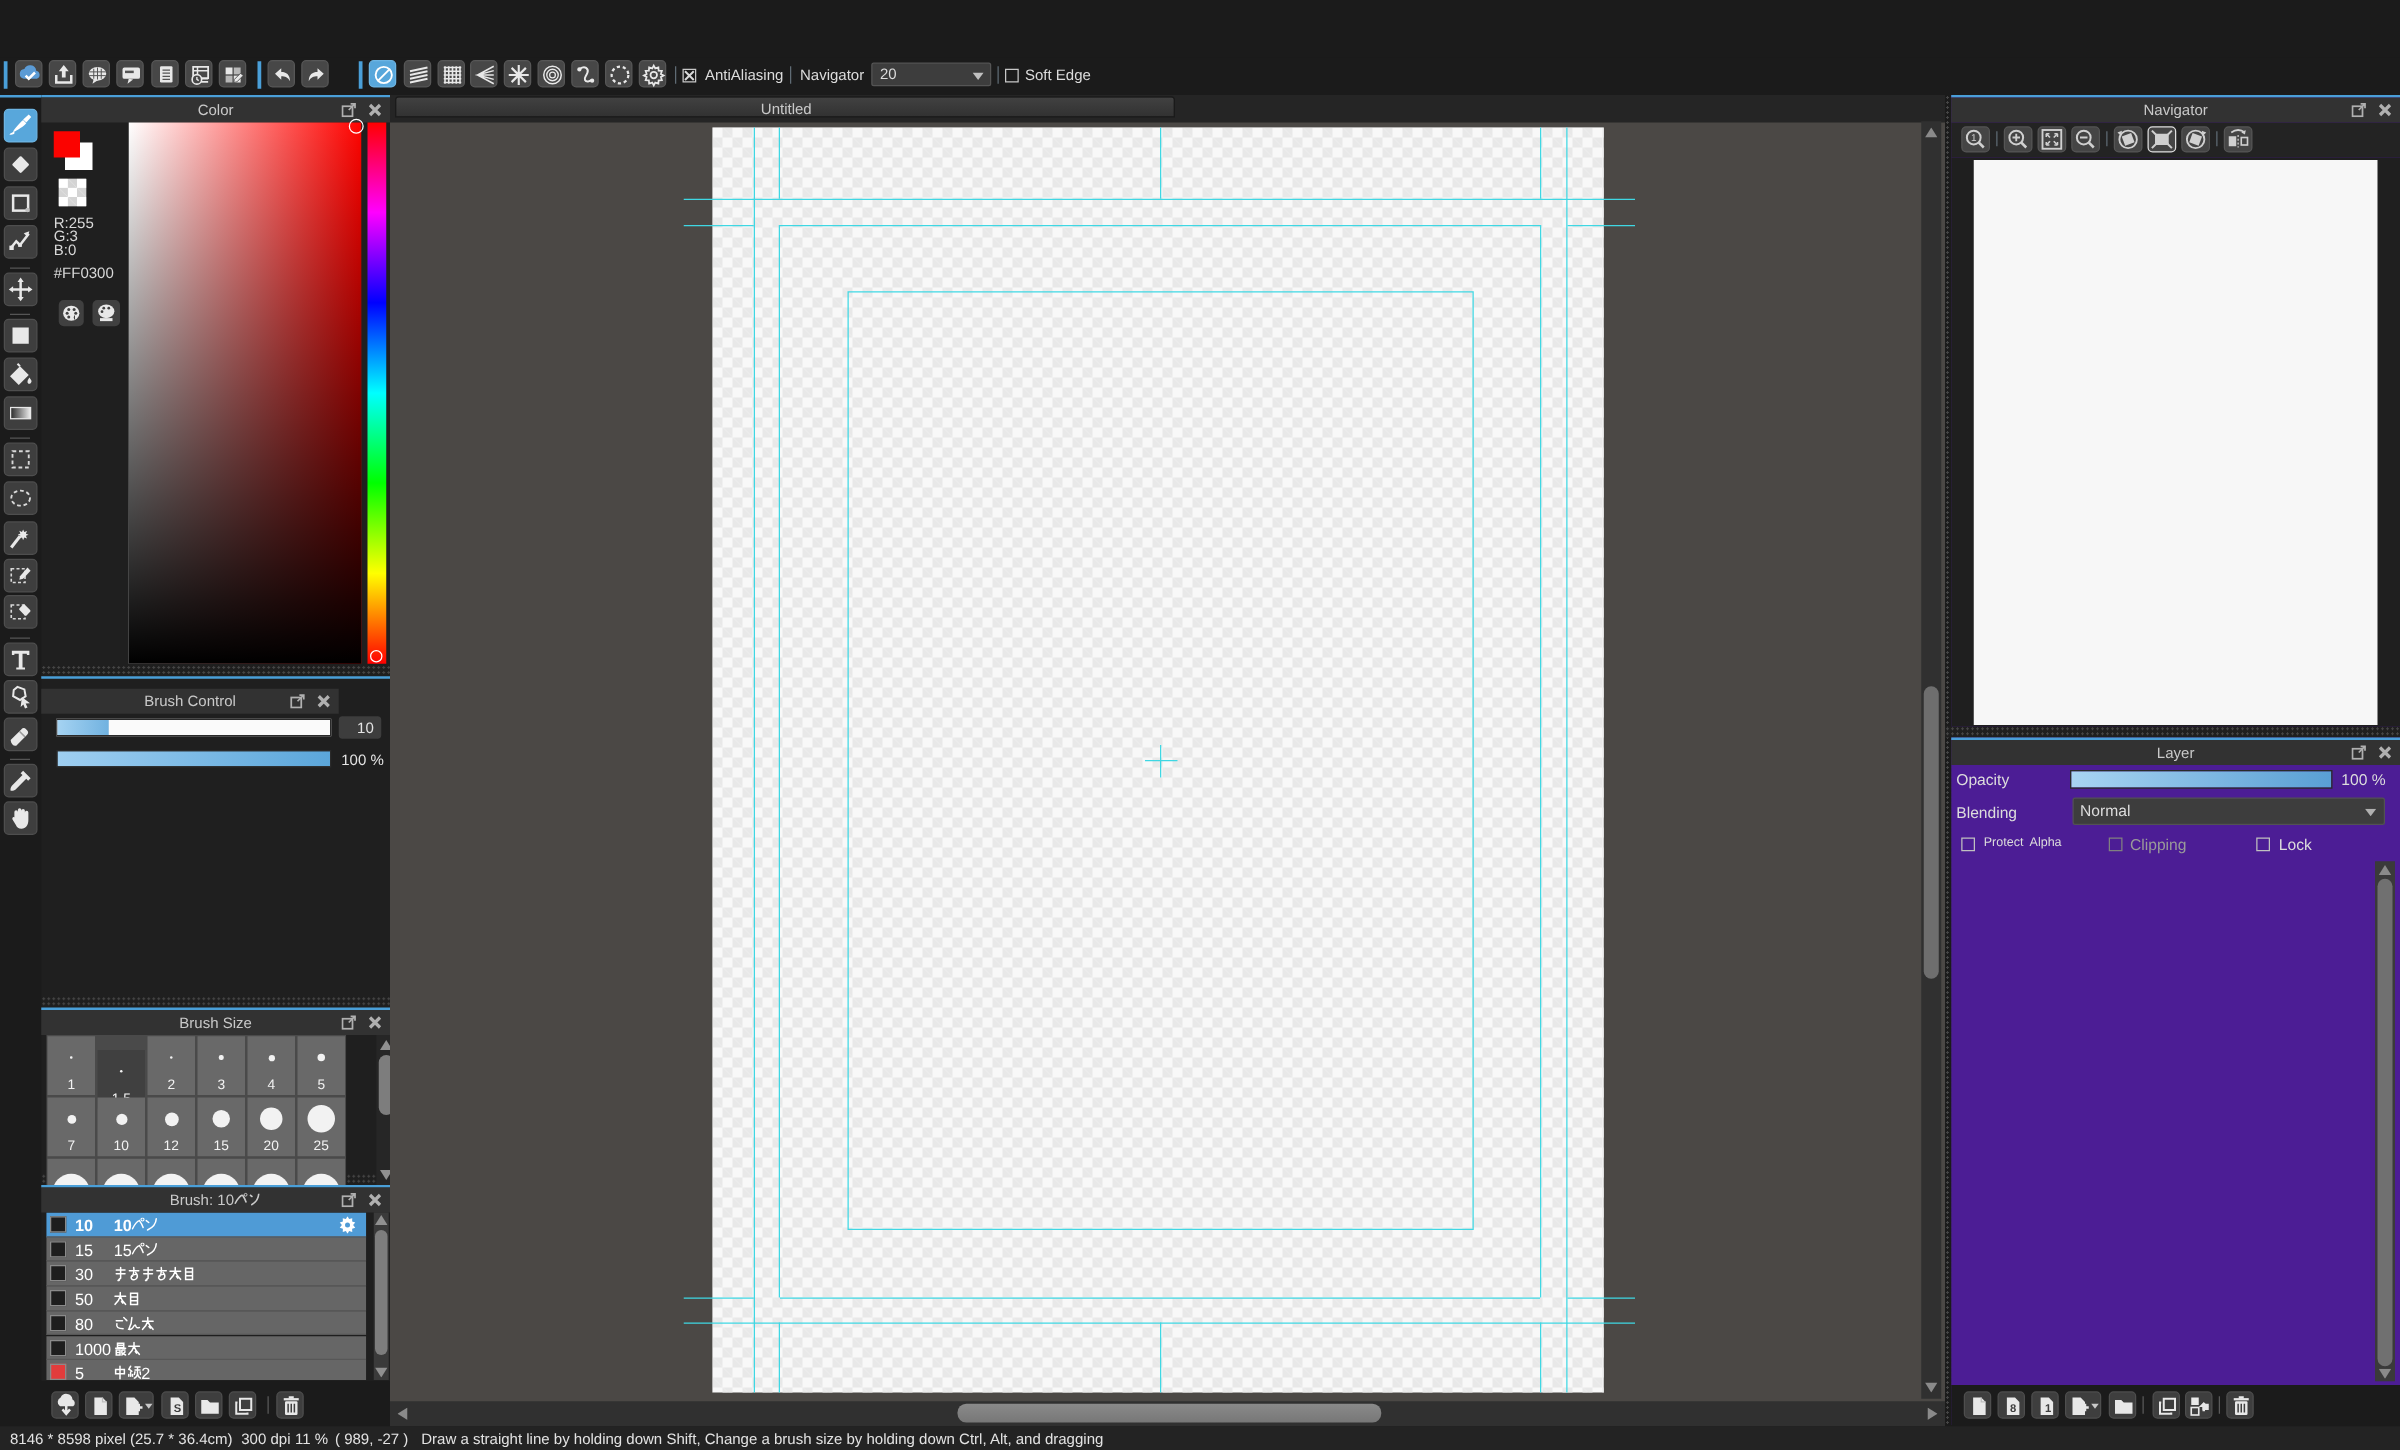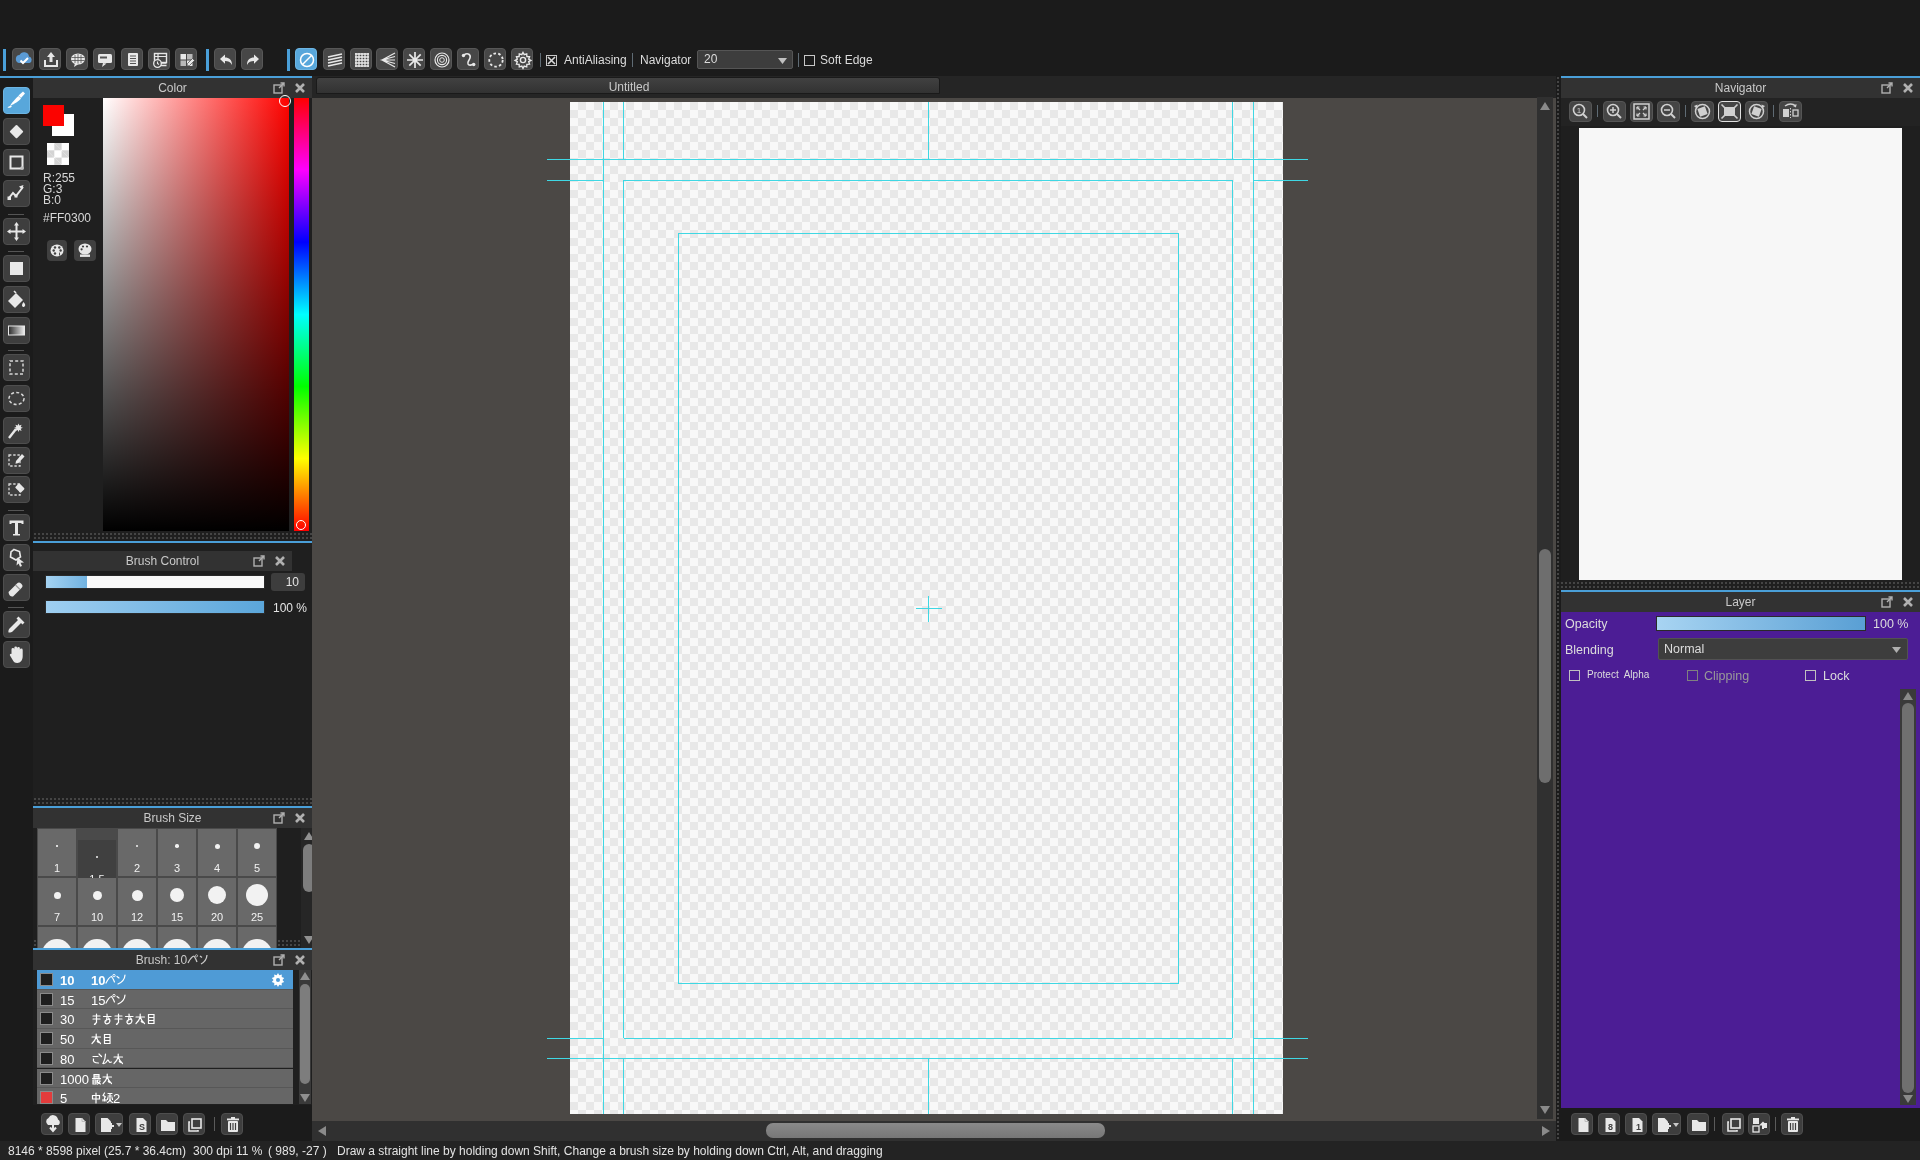--- a/index.html
+++ b/index.html
@@ -356,21 +356,21 @@
   <div class="abs" style="left:70px;top:22px;width:186px;height:433px;background-image:linear-gradient(to bottom,rgba(0,0,0,0),#000),linear-gradient(to right,#fff,#ff0300)"></div>
   <div class="abs" style="left:246px;top:19px;width:12px;height:12px;border:1.6px solid #fff;border-radius:50%"></div>
   <div class="abs" style="left:261px;top:22px;width:15px;height:433px;background-image:linear-gradient(to bottom,#ff0000 0%,#ff00ff 16.6%,#0000ff 33.3%,#00ffff 50%,#00ff00 66.6%,#ffff00 83.3%,#ff0000 100%)"></div>
   <div class="abs" style="left:263px;top:444px;width:10px;height:10px;border:1.8px solid #fff;border-radius:50%"></div>
 
   <div class="abs" style="left:0;top:456px;width:279px;height:8px;background-image:radial-gradient(circle,#454545 0.8px,transparent 0.9px);background-size:4px 4px;"></div>
   <div class="abs" style="left:0;top:721px;width:279px;height:8px;background-image:radial-gradient(circle,#454545 0.8px,transparent 0.9px);background-size:4px 4px;"></div>
   <div class="abs" style="left:0;top:863px;width:279px;height:8px;background-image:radial-gradient(circle,#454545 0.8px,transparent 0.9px);background-size:4px 4px;"></div>
 
   <div class="panel-blue" style="left:0;top:465px;width:279px"></div>
-  <div class="panel-head" style="left:0;top:475px;width:259px">
+  <div class="panel-head" style="left:0;top:475px;width:238px">
     <div class="panel-title">Brush Control</div>
     <svg class="abs" style="right:26px;top:4px" width="13" height="12" viewBox="0 0 13 12">
           <rect x="1" y="3" width="8" height="8" fill="none" stroke="#b0b0b0" stroke-width="1.4"></rect>
           <path d="M6 6 L11 1 M7.5 1 H11 V4.5" stroke="#b0b0b0" stroke-width="1.4" fill="none"></path>
         </svg>
     <svg class="abs" style="right:6px;top:4px" width="12" height="12" viewBox="0 0 12 12">
           <path d="M2 2 L10 10 M10 2 L2 10" stroke="#b0b0b0" stroke-width="2.6"></path>
         </svg>
   </div>
   <div class="abs" style="left:12px;top:499px;width:220px;height:14px;background:#fafafa;border:1px solid #2a2a2a">

